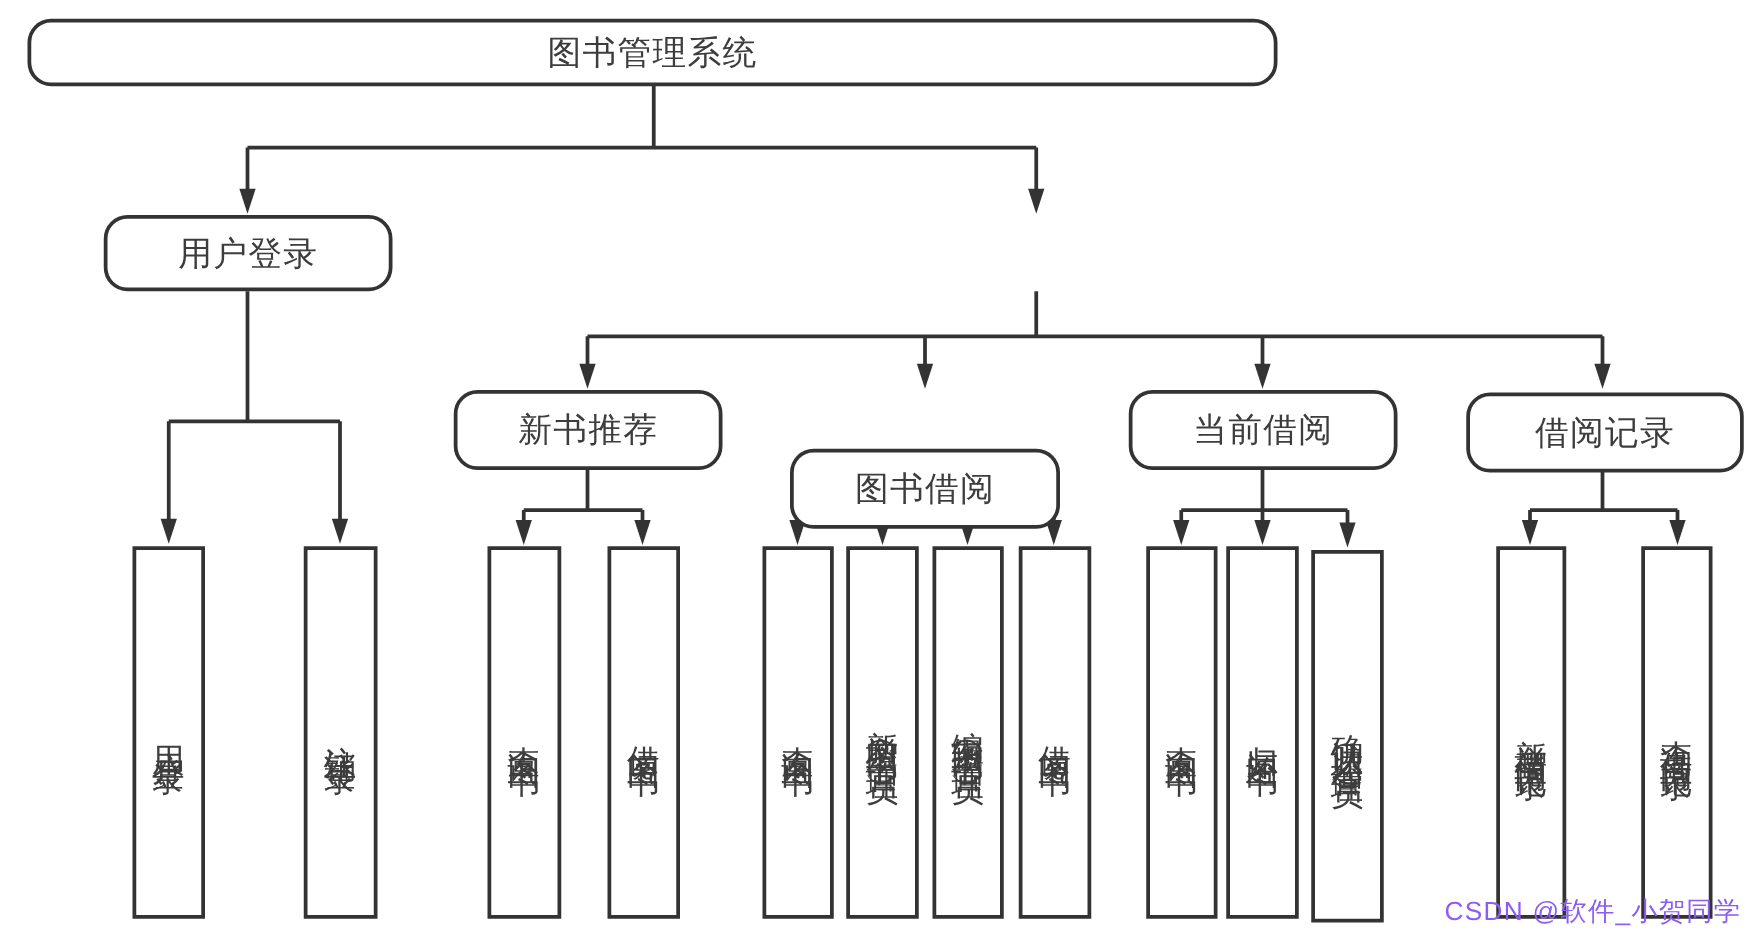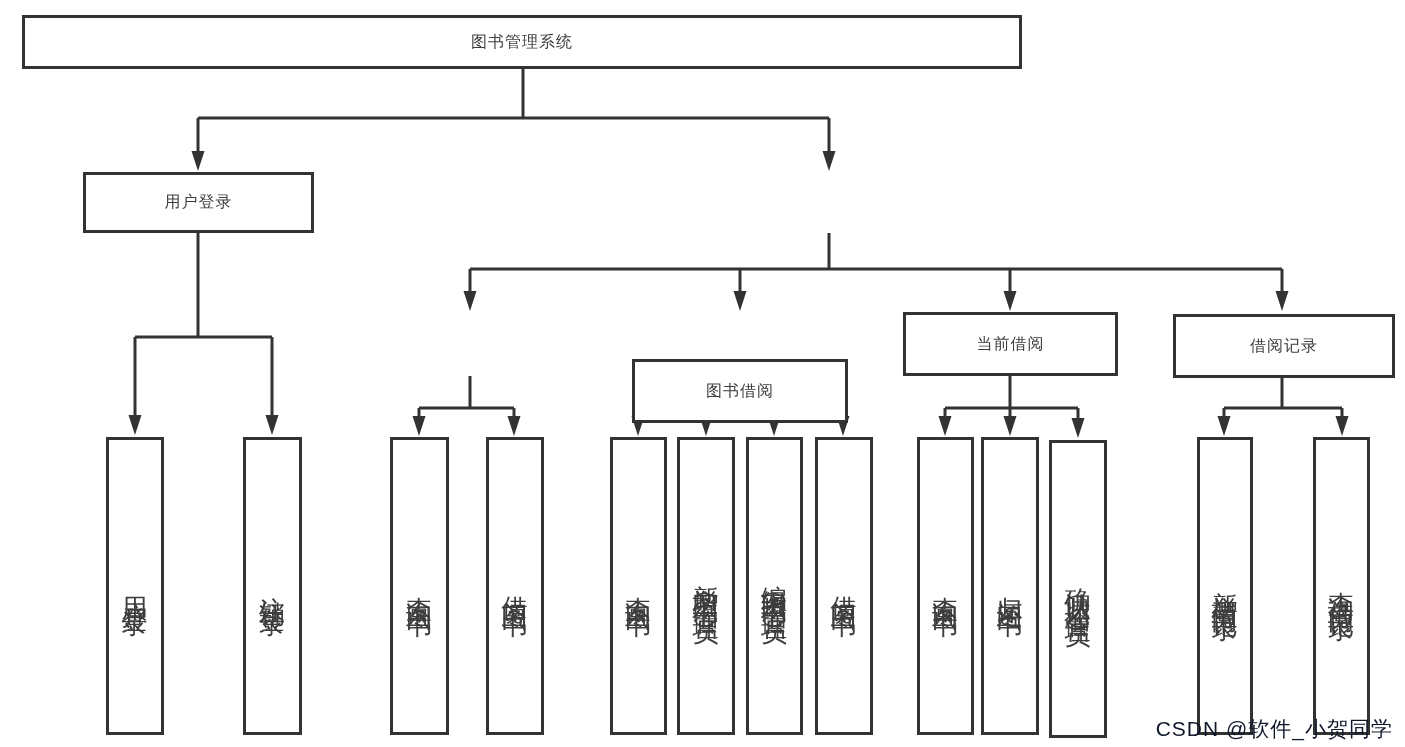--- a/index.html
+++ b/index.html
@@ -13,36 +13,36 @@
   #connectors{position:absolute;left:0;top:0;z-index:1;}
   .node{
     position:absolute;
     box-sizing:border-box;
     border:3px solid #333333;
     background:#ffffff;
     display:flex;align-items:center;justify-content:center;
     color:#3d3d3d;
     z-index:2;
   }
-  .hnode{font-size:16px;letter-spacing:1px;}
+  .hnode{font-size:27px;letter-spacing:1px;border-radius:19px;}
   .vnode{z-index:2;}
   .vnode .vtext{
     writing-mode:vertical-rl;
     text-orientation:mixed;
     font-size:26px;
     letter-spacing:5px;
     line-height:1.0;
     color:#3d3d3d;
     white-space:nowrap;
   }
   .watermark{
     position:absolute;
     right:12px;bottom:4px;
     font-size:21px;
-    color:#0f172a;
+    color:#8b5cf6;
     letter-spacing:1px;
     z-index:3;
     white-space:nowrap;
   }
 </style>
 </head>
 <body>
 
 <div id="stage">
 
@@ -120,20 +120,23 @@
   </svg>
 
   <div class="node hnode" style="left:22px;top:15px;width:1000px;height:54px;">
     <span>图书管理系统</span>
   </div>
 
   <div class="node hnode" style="left:83px;top:172px;width:231px;height:61px;">
     <span>用户登录</span>
   </div>
 
+  <div class="node hnode" style="left:363px;top:312px;width:215px;height:64px;">
+    <span>新书推荐</span>
+  </div>
   <div class="node hnode" style="left:632px;top:312px;width:216px;height:64px;margin-top:47px;">
     <span>图书借阅</span>
   </div>
   <div class="node hnode" style="left:903px;top:312px;width:215px;height:64px;">
     <span>当前借阅</span>
   </div>
   <div class="node hnode" style="left:1173px;top:314px;width:222px;height:64px;">
     <span>借阅记录</span>
   </div>
 

